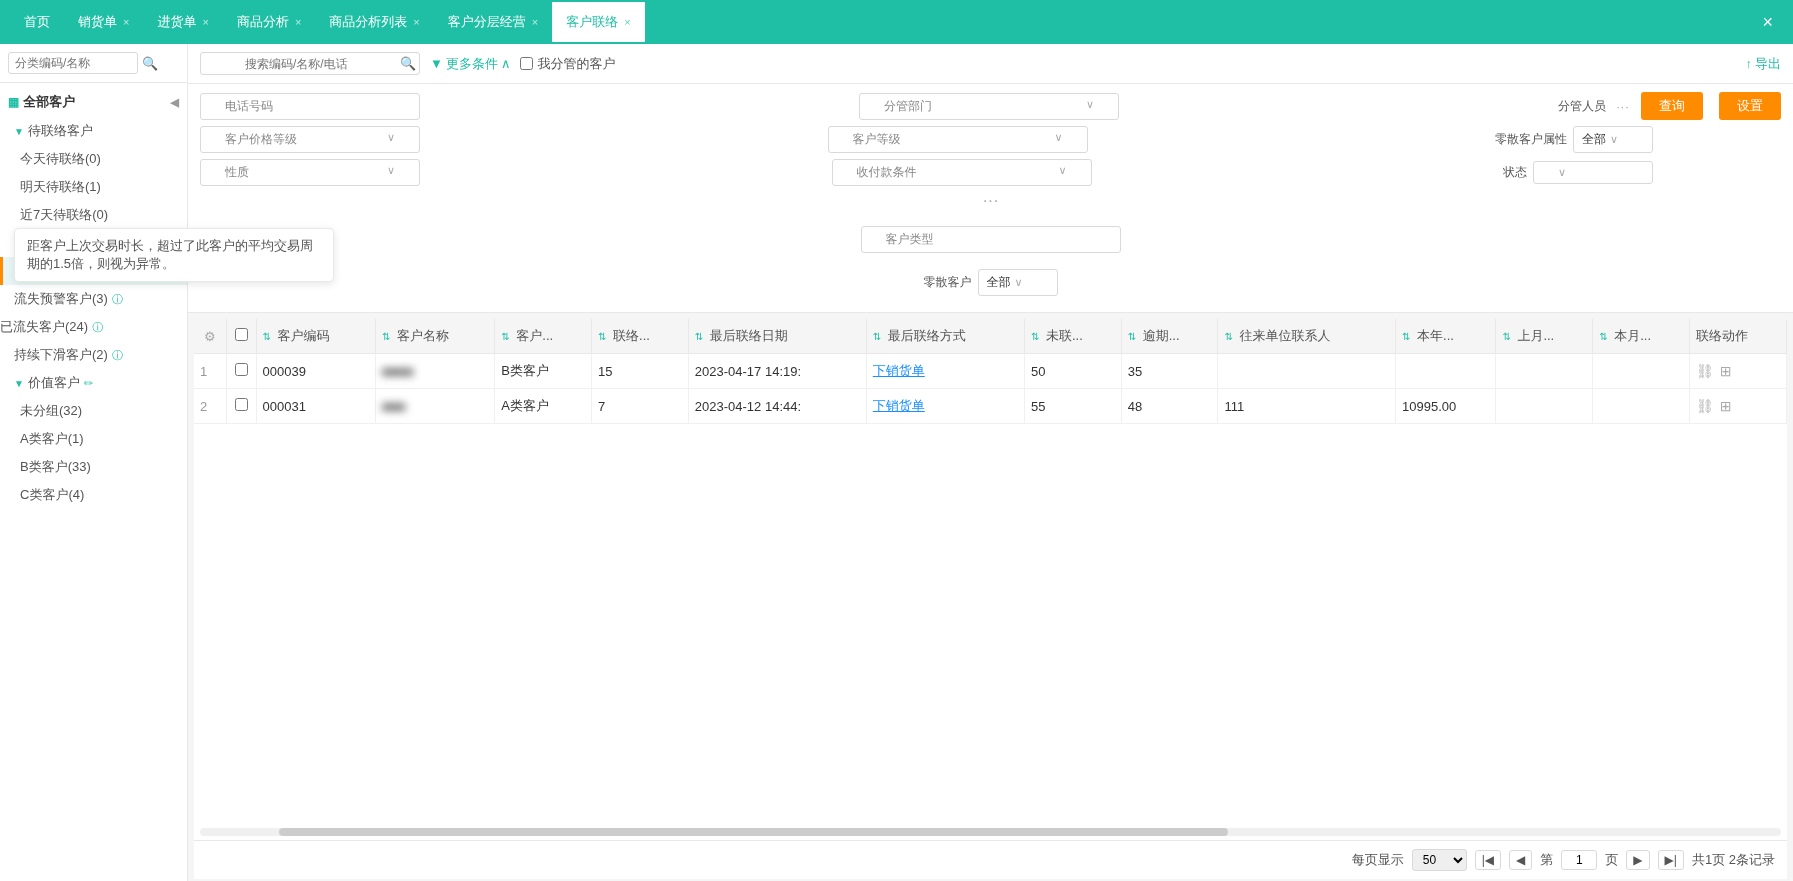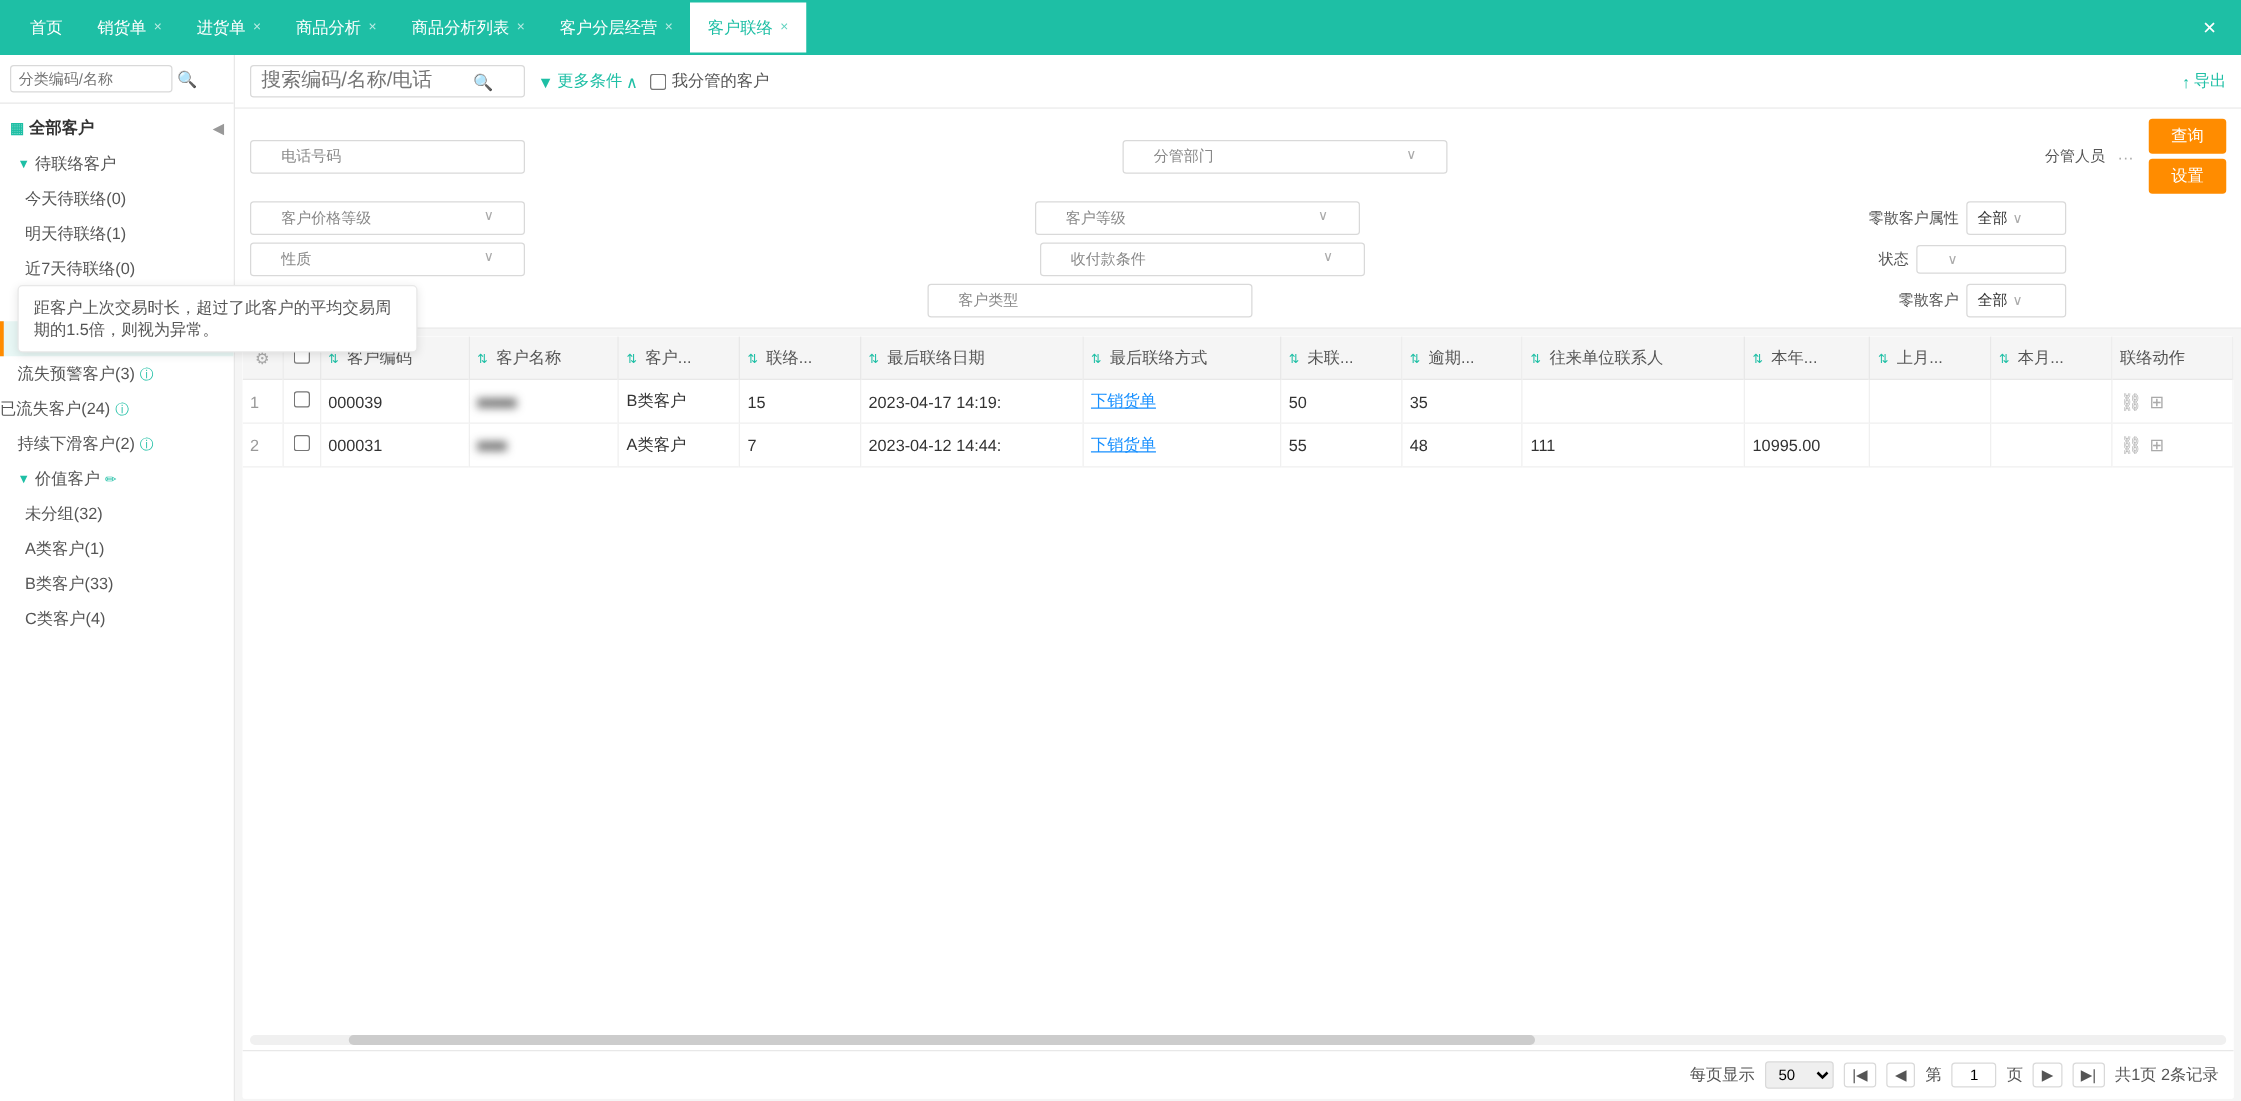--- a/index.html
+++ b/index.html
@@ -144,22 +144,23 @@
       display: flex;
       align-items: center;
       border: 1px solid #d9d9d9;
       border-radius: 3px;
       padding: 3px 8px;
       width: 220px;
     }
     .filter-search input {
       border: none;
       outline: none;
-      font-size: 16px;
+      font-size: 12px;
       width: 180px;
+      margin-left: 36px;
     }
     .filter-search .s-icon { color: #1ebfa5; font-size: 13px; }
     .more-conditions {
       color: #1ebfa5;
       cursor: pointer;
       font-size: 12px;
       display: flex;
       align-items: center;
       gap: 3px;
     }
@@ -186,21 +187,21 @@
       background: white;
       padding: 8px 12px;
       border-bottom: 1px solid #e8e8e8;
     }
     .filter-row {
       display: flex;
       align-items: center;
       margin-bottom: 6px;
       gap: 8px;
     }
-    .filter-row:last-child { margin-bottom: 0; }
+    .filter-row:last-child { margin-bottom: 0; flex-direction: column; }
     .filter-field {
       display: flex;
       align-items: flex-start;
       border: 1px solid #d9d9d9;
       border-radius: 3px;
       padding: 4px 24px;
       min-width: 200px;
       background: white;
       cursor: pointer;
     }
@@ -229,22 +230,22 @@
       background: #ff8c00;
       color: white;
       border: none;
       border-radius: 3px;
       padding: 5px 18px;
       cursor: pointer;
       font-size: 13px;
     }
     .btn-group {
       display: flex;
-      flex-direction: column;
-      gap: 4px;
+      flex-direction: row;
+      gap: 16px;
       margin-left: auto;
     }
     .filter-dots {
       color: #aaa;
       cursor: pointer;
       font-size: 16px;
       padding: 0 4px;
     }
     .retail-label { font-size: 12px; color: #555; white-space: nowrap; }
     .retail-select {

